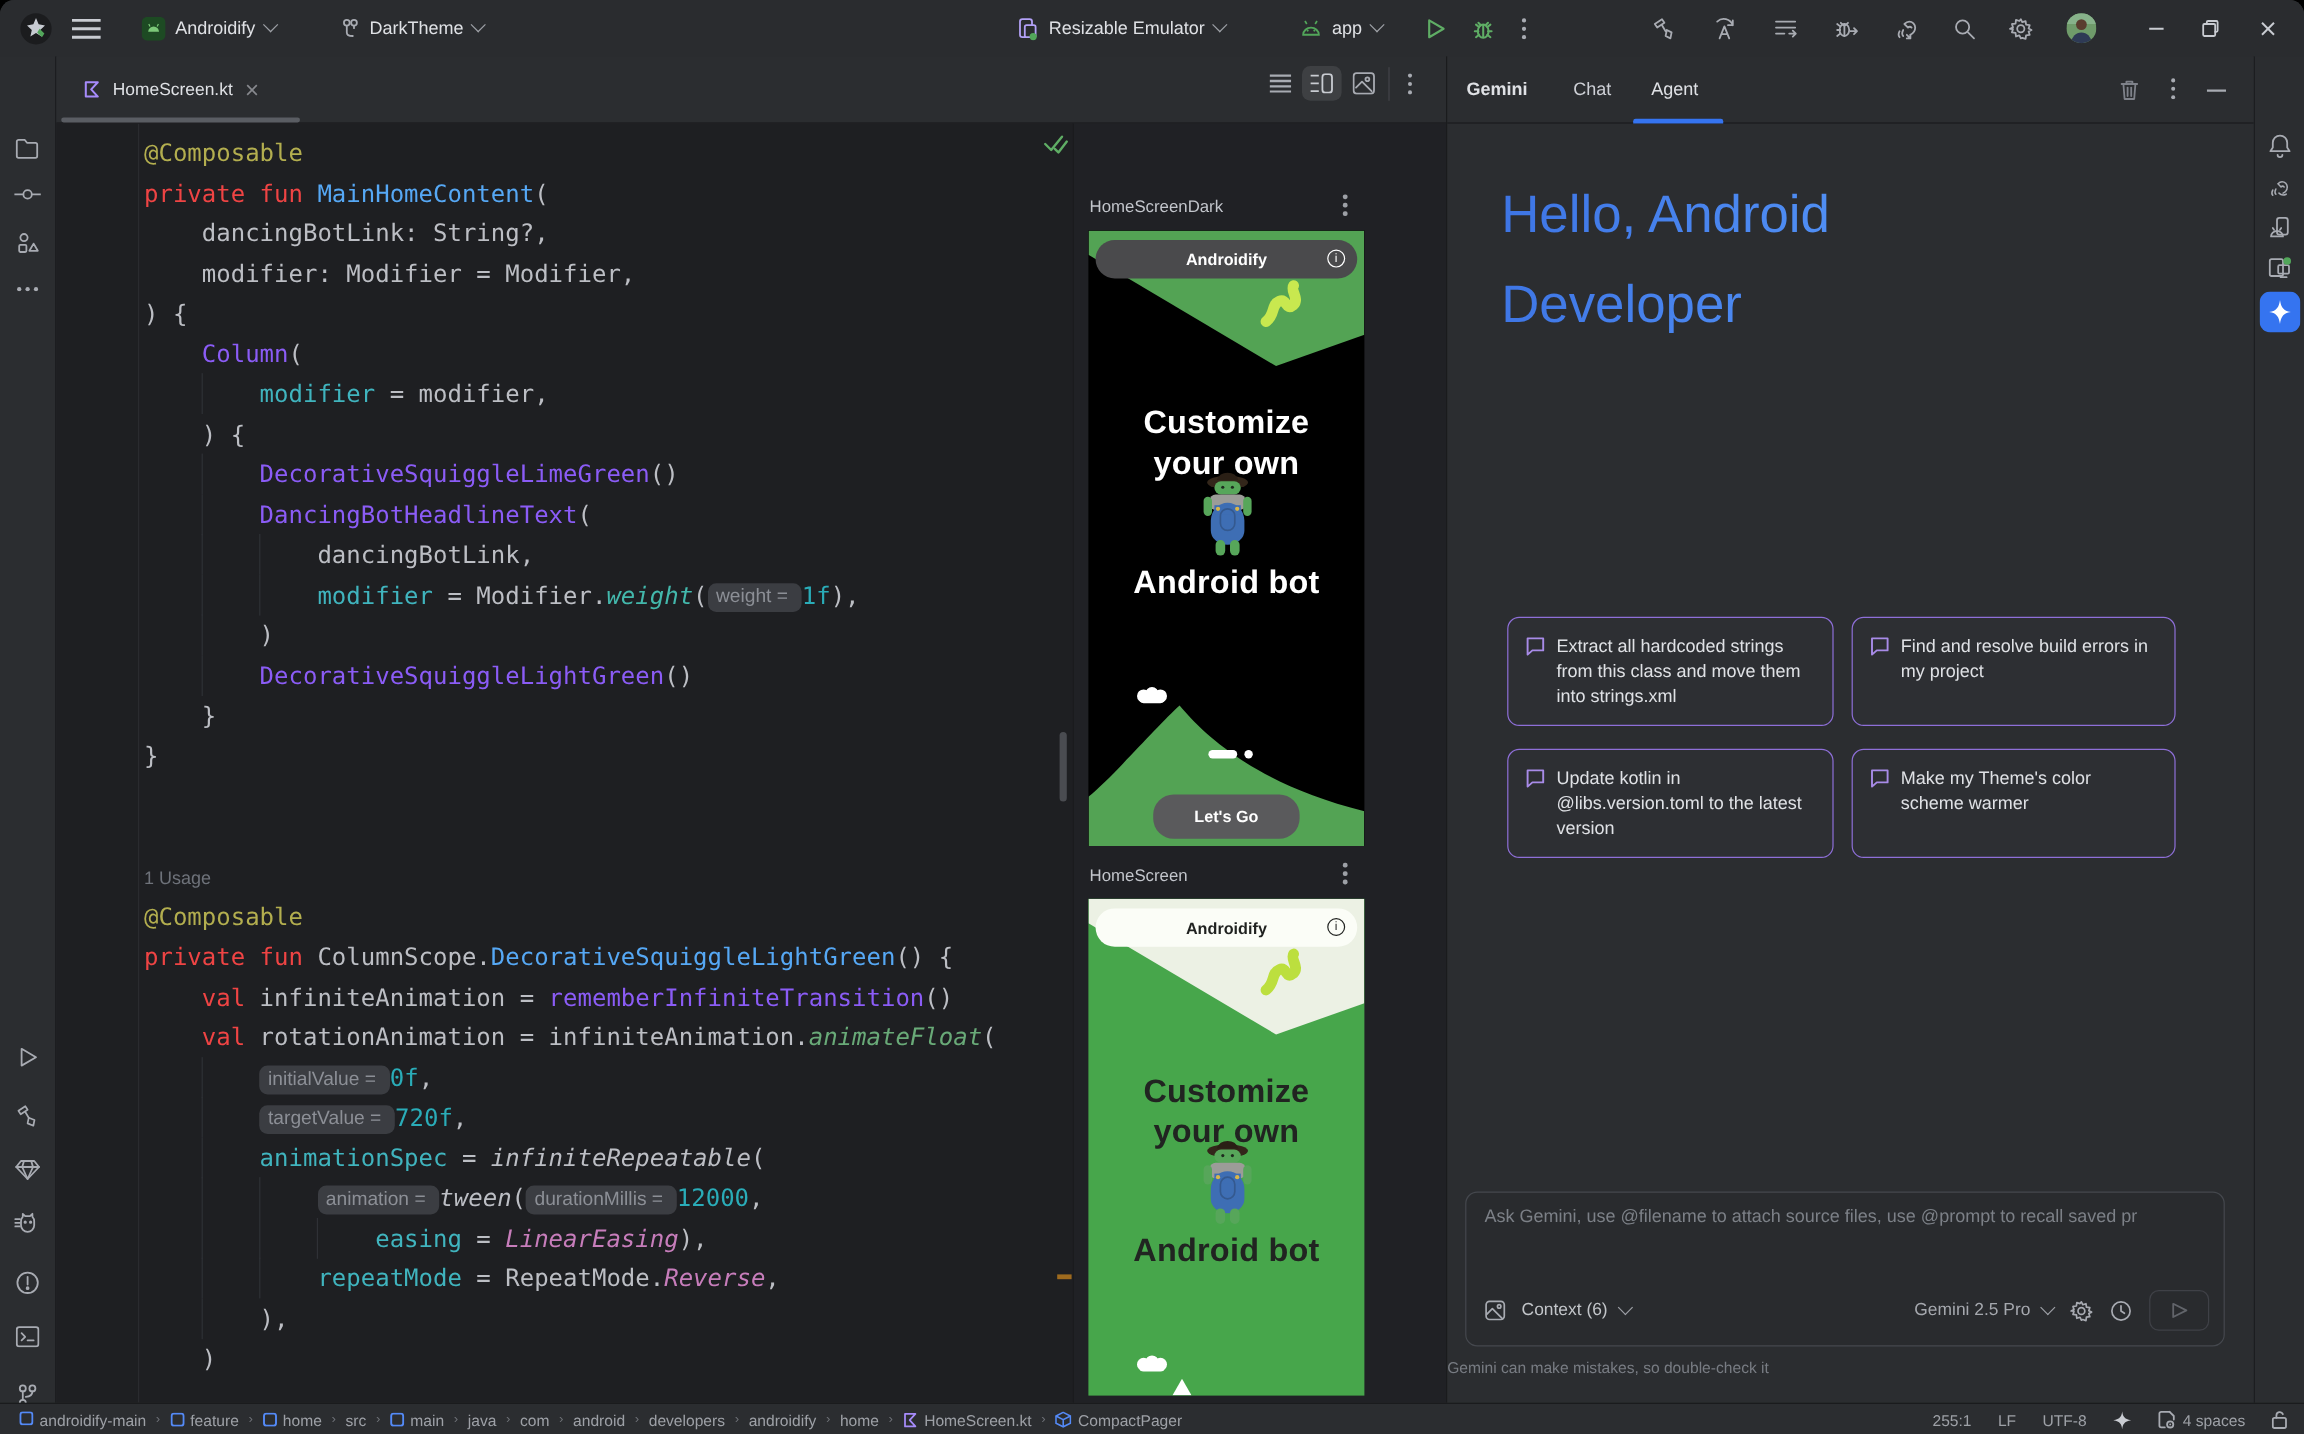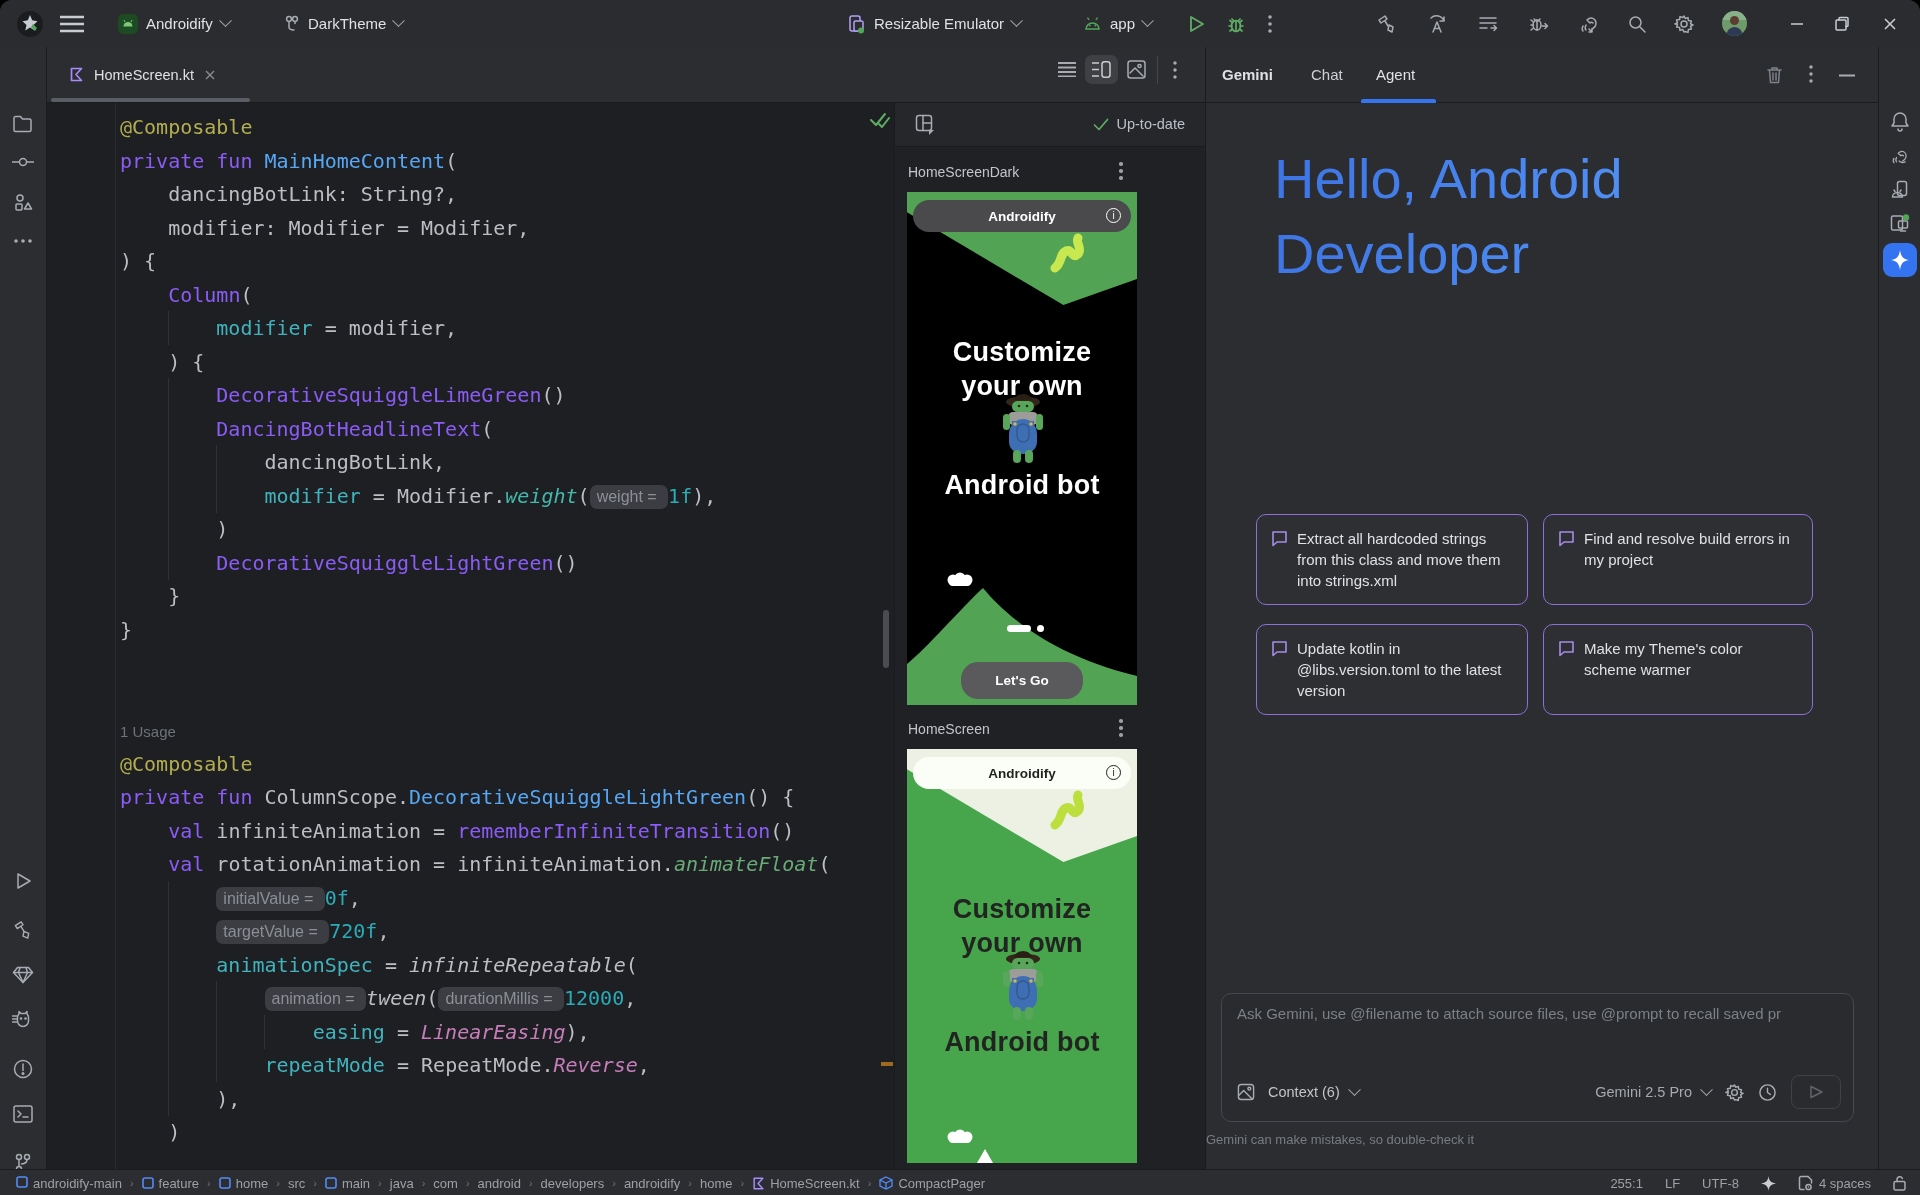--- a/index.html
+++ b/index.html
@@ -19,21 +19,21 @@
 #leftstrip { position:absolute; left:0; top:47px; width:47px; bottom:26px; background:#2B2D30; border-right:1px solid #1A1B1D; }
 #rightstrip { position:absolute; right:0; top:47px; width:42px; bottom:26px; background:#2B2D30; border-left:1px solid #1A1B1D; }
 .stripicon { position:absolute; left:50%; transform:translateX(-50%); color:#A8ABB2; }
 
 
 #editor { position:absolute; left:47px; top:103px; width:847px; bottom:26px; background:#1E1F22; overflow:hidden; }
 #gutterline { position:absolute; left:68px; top:0; bottom:0; width:1px; background:#2A2B2F; }
 #code { position:absolute; left:0; top:0; right:0; font-family:"DejaVu Sans Mono",monospace; font-size:20px; }
 .cl { position:absolute; left:73px; height:34px; line-height:34px; white-space:pre; }
 .cl .guide { position:absolute; top:0; bottom:0; width:1px; background:#2F3136; }
-.ann { color:#B3AE4F; } .kw { color:#8b5cf6; } .decl { color:#56A8F5; }
+.ann { color:#B3AE4F; } .kw { color:#ef4444; } .decl { color:#56A8F5; }
 .fn { color:#8b5cf6; } .fni { color:#69AA78; font-style:italic; }
 .arg { color:#40B4BE; } .num { color:#2AACB8; } .tx { color:#BCBEC4; }
 .itx { color:#BCBEC4; font-style:italic; } .itp { color:#C77DBB; font-style:italic; }
 .itc { color:#43B8AC; font-style:italic; }
 .hint { display:inline-block; background:#3B3D42; color:#8C8F96; border-radius:7px; padding:0 7px; font-size:16px; height:24px; line-height:24px; vertical-align:1px; font-family:"Liberation Sans",sans-serif; }
 .usage { color:#6E727A; font-size:15px; font-family:"Liberation Sans",sans-serif; }
 
 
 #preview { position:absolute; left:894px; top:103px; width:311px; bottom:26px; background:#202125; border-left:1px solid #1A1B1D; }
 #pvtoolbar { position:absolute; left:0; top:0; right:0; height:44px; background:#26272B; border-bottom:1px solid #1A1B1D; }
@@ -42,21 +42,21 @@
 .dots3 i { display:block; width:3.5px; height:3.5px; border-radius:50%; background:#9DA0A6; margin:0 0 3.5px 0; }
 .phone { position:absolute; left:12px; width:230px; overflow:hidden; }
 .pcustom { position:absolute; left:0; width:100%; text-align:center; font-weight:bold; font-size:27px; line-height:34px; letter-spacing:0.2px; }
 .ppill { position:absolute; left:6px; right:6px; top:8px; height:32px; border-radius:16px; display:flex; align-items:center; justify-content:center; font-size:13.5px; font-weight:bold; }
 .ppill .info { position:absolute; right:10px; top:8px; width:15px; height:15px; border-radius:50%; border:1.4px solid currentColor; font-size:10px; line-height:13px; text-align:center; font-weight:normal; font-style:normal; }
 
 
 #gemini { position:absolute; left:1205px; top:47px; width:673px; bottom:26px; background:#2B2D30; border-left:1px solid #1A1B1D; }
 #gemhead { position:absolute; left:0; top:0; right:0; height:56px; border-bottom:1px solid #1A1B1D; }
 .gtab { position:absolute; top:0; height:56px; line-height:56px; font-size:15px; }
-#hello { position:absolute; left:68px; top:94px; font-size:56px; line-height:75px; font-weight:normal; letter-spacing:0px;
+#hello { position:absolute; left:45px; top:94px; font-size:44px; line-height:75px; font-weight:normal; letter-spacing:0px;
   background:linear-gradient(100deg,#3D74E4,#5190F5); -webkit-background-clip:text; background-clip:text; color:transparent; }
 #whatcan { position:absolute; left:53px; top:322px; font-size:31px; color:#80848C; }
 #cards { position:absolute; left:50px; top:467px; width:563px; display:grid; grid-template-columns:272px 270px; grid-gap:19px 15px; }
 .card { background:#2D2F33; border:1.5px solid #8E6FD8; border-radius:10px; min-height:88px; padding:13px 14px; display:flex; gap:9px; font-size:15px; line-height:21px; color:#DFE1E5; }
 .card svg { flex:0 0 auto; margin-top:2px; }
 #inputbox { position:absolute; left:15px; top:946px; width:633px; height:129px; border:1px solid #45484E; border-radius:10px; background:#292B2E; }
 #placeholder { position:absolute; left:15px; top:11px; right:10px; font-size:15px; color:#7C8087; white-space:nowrap; overflow:hidden; }
 #inputrow { position:absolute; left:15px; right:12px; bottom:12px; height:34px; display:flex; align-items:center; color:#9DA0A6; }
 #sendbtn { width:50px; height:34px; border:1px solid #3F4147; border-radius:8px; display:flex; align-items:center; justify-content:center; }
 #disclaimer { position:absolute; left:0; right:25px; top:1085px; text-align:left; font-size:13px; color:#787C83; }
@@ -489,38 +489,20 @@
             <path d="M2 9 l5 5 9-11"></path>
             <path d="M10 13 l3 3 7-9"></path>
           </g>
         </svg>
     </div>
     <div class="abs" style="left:836px; top:507px; width:6px; height:58px; background:#4A4C51; border-radius:3px;"></div>
     <div class="abs" style="left:834px; top:959px; width:12px; height:4px; background:#9E6A1E;"></div>
   </div>
 
   <div id="preview">
-    <div id="pvtoolbar">
-      <div class="abs" style="left:20px; top:11px;">
-        <svg width="21" height="21" viewBox="0 0 21 21">
-            <g class="icn">
-              <rect x="1.5" y="1.5" width="15" height="15" rx="2.5"></rect>
-              <line x1="8" y1="1.5" x2="8" y2="16.5"></line>
-              <line x1="8" y1="9" x2="16.5" y2="9"></line>
-            </g>
-            <path d="M15 20 l5 0 -0 -5z" fill="#A8ABB2" transform="rotate(180 17 18)"></path>
-          </svg>
-      </div>
-      <div class="abs" style="right:20px; top:13px; display:flex; align-items:center; gap:7px;">
-        <svg width="16" height="13" viewBox="0 0 16 13">
-            <path d="M1.5 7 l4.5 4.5 L14.5 1.5" class="icng"></path>
-          </svg>
-        <span style="font-size:14.5px; color:#BCC0C7">Up-to-date</span>
-      </div>
-    </div>
     <div class="pvlabel" style="left:13px; top:61px;">HomeScreenDark</div>
     <div class="dots3" style="left:224px; top:59px;">
         <i></i>
         <i></i>
         <i></i>
       </div>
     <div class="phone" id="phone1" style="top:89px; height:513px; background:#000;">
   <div class="abs" style="left:0;top:0;width:100%;height:145px;background:#53A354;clip-path:polygon(0 0,100% 0,100% 60%,68% 78%,0 14%);"></div>
   <svg class="abs" style="left:138px;top:40px;" width="42" height="44" viewBox="0 0 42 44">
     <path d="M10 36 C18 30 14 22 21 19 C28 16 26 28 33 22 C38 17 30 10 33 6" stroke="#C8E84F" stroke-width="9" fill="none" stroke-linecap="round"></path>

